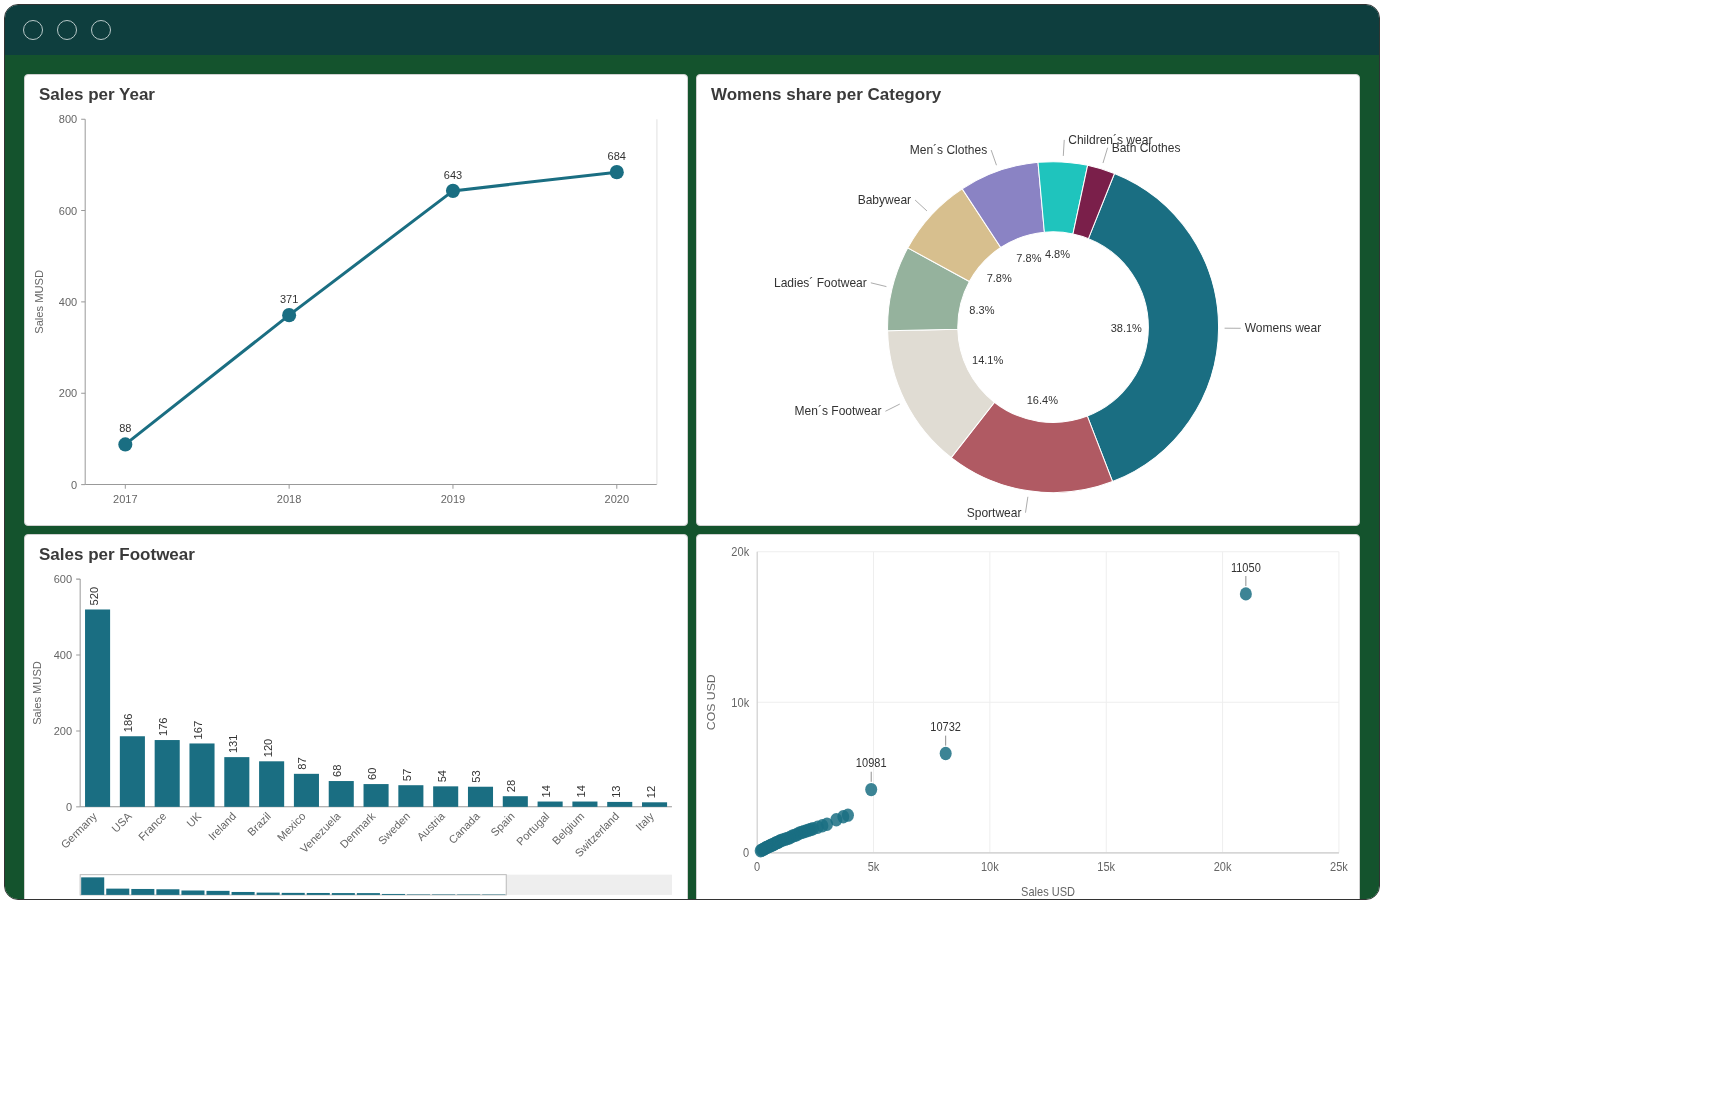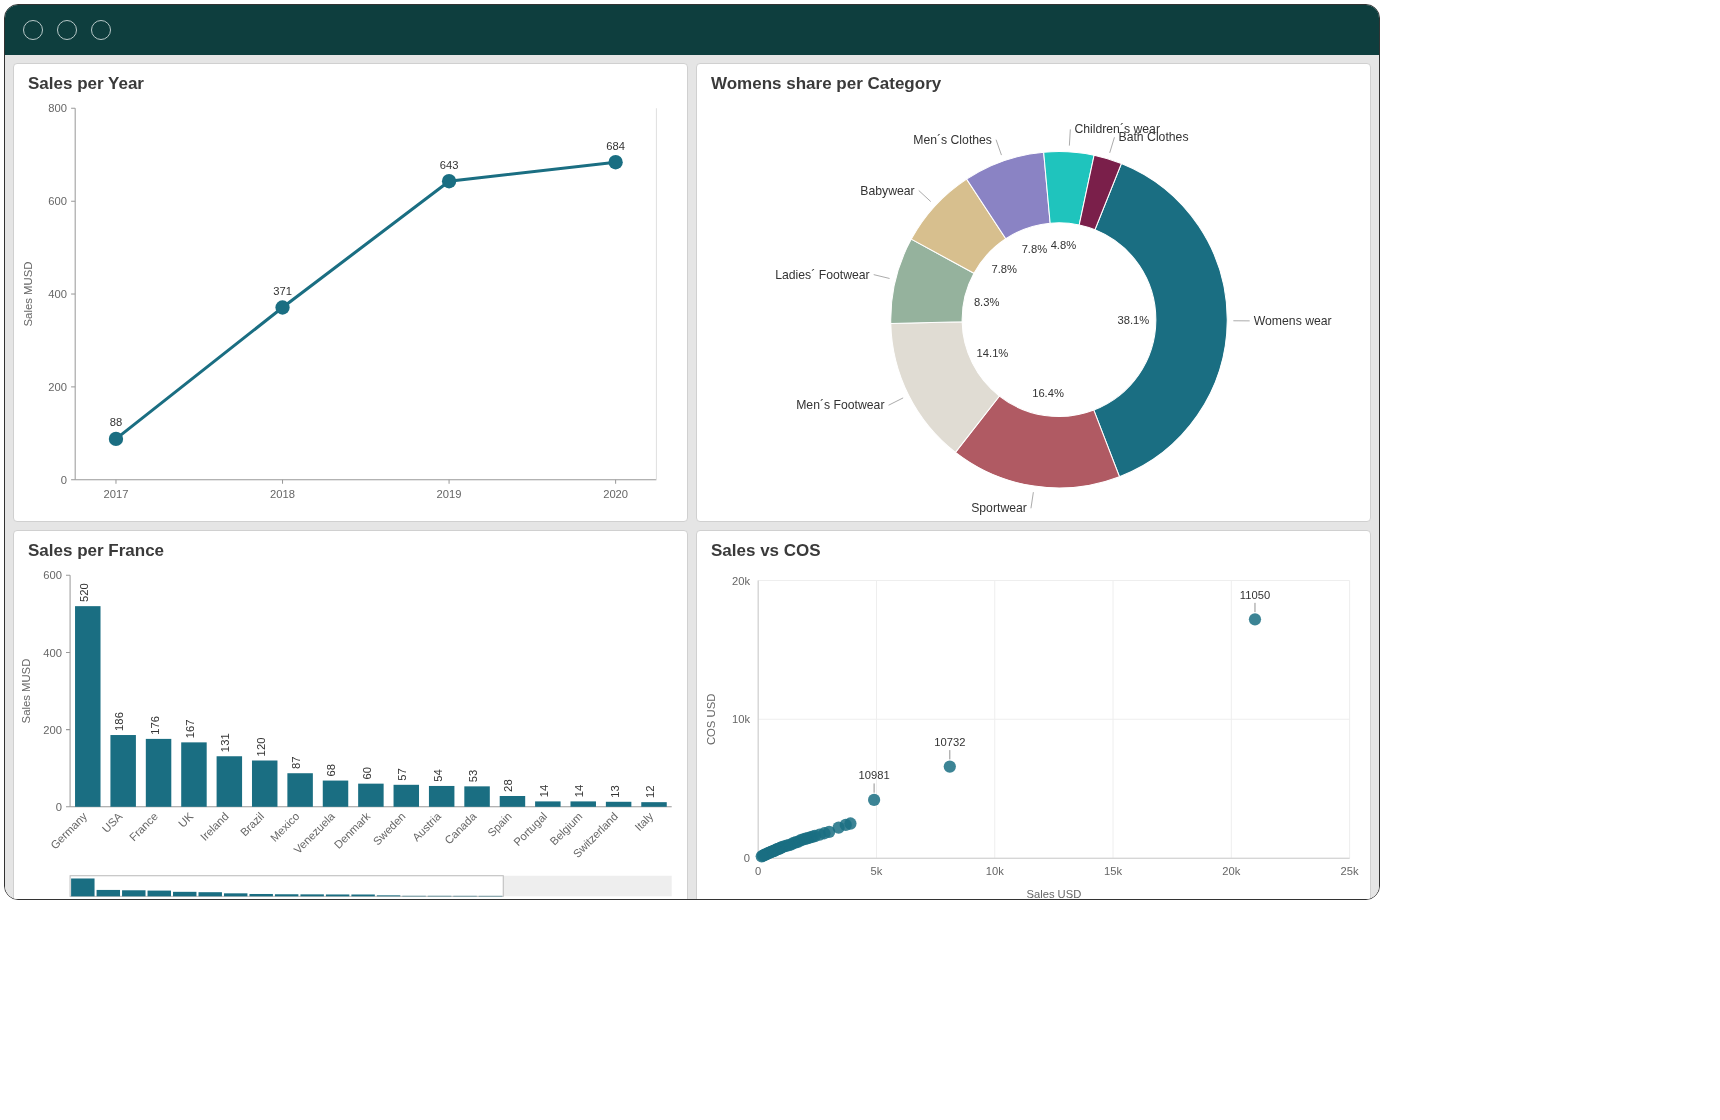--- a/index.html
+++ b/index.html
@@ -1,20 +1,20 @@
 <!DOCTYPE html>
 <html><head>
 <meta charset="utf-8">
 <style>
   * { box-sizing: border-box; }
   html, body { margin:0; padding:0; font-family: -apple-system, BlinkMacSystemFont, "Segoe UI", Arial, sans-serif; background:#fff; }
   .window { width:1376px; height:896px; border:1.5px solid #333; border-radius:14px; overflow:hidden; display:flex; flex-direction:column; margin:4px; }
   .titlebar { height:50px; background:#0e3e3e; display:flex; align-items:center; padding:0 18px; gap:14px; flex-shrink:0; }
   .tbtn { width:20px; height:20px; border:1.5px solid #b8c9c9; border-radius:50%; }
-  .content { flex:1; background:#e5e5e5; display:grid; grid-template-columns:1fr 1fr; grid-template-rows:55% 45%; gap:8px; padding:8px; }
+  .content { flex:1; background:#14532d; display:grid; grid-template-columns:1fr 1fr; grid-template-rows:55% 45%; gap:8px; padding:19px; }
   .card { background:#fff; border:1px solid #d0d0d0; border-radius:4px; display:flex; flex-direction:column; overflow:hidden; }
   .card-title { font-size:17px; font-weight:700; color:#3a3a3a; padding:10px 14px 4px; }
   .card-body { flex:1; position:relative; }
   svg { display:block; }
   text { font-family:inherit; }
   .axis-label { font-size:11px; fill:#666; }
   .tick { font-size:11px; fill:#666; }
   .data-label { font-size:11px; fill:#333; }
   .donut-label { font-size:12px; fill:#333; }
 </style>
@@ -101,21 +101,21 @@
             <line x1="365.17832118834025" y1="44.3031875582119" x2="366.1306787264306" y2="28.331555984711258" stroke="#888" stroke-width="0.7"></line>
             <text x="370.1306787264306" y="32.33155598471126" text-anchor="start" class="donut-label">Children´s wear</text>
             <path d="M 389.45300757245997 53.63708521096919 A 165 165 0 0 1 416.2018774531421 61.770335129875804 L 390.23744459423335 126.77685962023152 A 95 95 0 0 0 374.83658011747696 122.09407936389135 Z" fill="#7a1f4a" stroke="#fff" stroke-width="1"></path>
             <line x1="404.7454728532049" y1="51.39563596709576" x2="409.40002002075624" y2="36.087625297350314" stroke="#888" stroke-width="0.7"></line>
             <text x="413.40002002075624" y="40.087625297350314" text-anchor="start" class="donut-label">Bath Clothes</text>
           </svg>
       </div>
     </div>
 
     <div class="card">
-      <div class="card-title">Sales per France</div>
+      <div class="card-title">Sales per Footwear</div>
       <div class="card-body">
         <svg id="svg-country" width="100%" height="100%" viewBox="0 0 660 330" preserveAspectRatio="none">
             <line x1="55" y1="10" x2="55" y2="235" stroke="#999"></line>
             <line x1="55" y1="235" x2="645" y2="235" stroke="#999"></line>
             <line x1="51" y1="235" x2="55" y2="235" stroke="#999"></line>
             <text x="47" y="239" text-anchor="end" class="tick">0</text>
             <line x1="51" y1="160" x2="55" y2="160" stroke="#999"></line>
             <text x="47" y="164" text-anchor="end" class="tick">200</text>
             <line x1="51" y1="85" x2="55" y2="85" stroke="#999"></line>
             <text x="47" y="89" text-anchor="end" class="tick">400</text>
@@ -190,21 +190,20 @@
             <rect x="355.8588235294118" y="321.06666666666666" width="22.988235294117647" height="0.9333333333333333" fill="#1a6e82"></rect>
             <rect x="380.84705882352944" y="321.53333333333336" width="22.988235294117647" height="0.4666666666666667" fill="#1a6e82"></rect>
             <rect x="405.83529411764704" y="321.53333333333336" width="22.988235294117647" height="0.4666666666666667" fill="#1a6e82"></rect>
             <rect x="430.8235294117647" y="321.56666666666666" width="22.988235294117647" height="0.43333333333333335" fill="#1a6e82"></rect>
             <rect x="455.81176470588235" y="321.6" width="22.988235294117647" height="0.4" fill="#1a6e82"></rect>
           </svg>
       </div>
     </div>
 
     <div class="card">
-      <div class="card-title">Sales vs COS</div>
       <div class="card-body">
         <svg id="svg-scatter" width="100%" height="100%" viewBox="0 0 660 330" preserveAspectRatio="none">
             <line x1="60" y1="15" x2="60" y2="285" stroke="#eee"></line>
             <text x="60" y="301" text-anchor="middle" class="tick">0</text>
             <line x1="176" y1="15" x2="176" y2="285" stroke="#eee"></line>
             <text x="176" y="301" text-anchor="middle" class="tick">5k</text>
             <line x1="292" y1="15" x2="292" y2="285" stroke="#eee"></line>
             <text x="292" y="301" text-anchor="middle" class="tick">10k</text>
             <line x1="408" y1="15" x2="408" y2="285" stroke="#eee"></line>
             <text x="408" y="301" text-anchor="middle" class="tick">15k</text>

